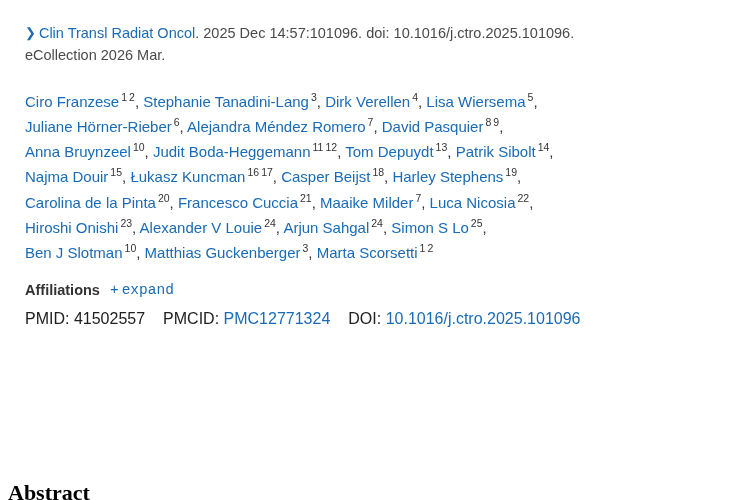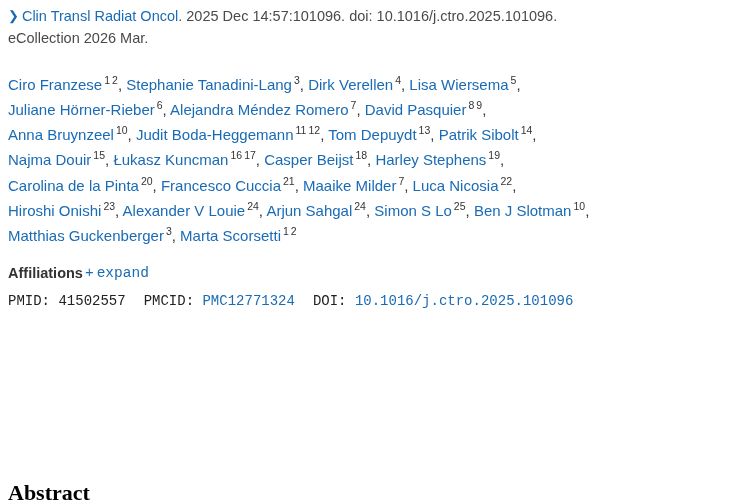--- a/index.html
+++ b/index.html
@@ -11,21 +11,21 @@
     height: 500px;
     background: #ffffff;
     font-family: "Liberation Sans", sans-serif;
     color: #212121;
     overflow: hidden;
   }
   .page {
     position: relative;
     width: 610px;
     height: 500px;
-    padding: 0;
+    padding: 17px;
     box-sizing: border-box;
   }
 
   
   .citation {
     padding: 6px 8px 0 8px;
     font-size: 14.5px;
     line-height: 1.5;
     color: #4a4a4a;
   }
@@ -74,40 +74,39 @@
   }
   .comma { color: #333333; }
 
   
   .affil-row {
     margin: 16px 8px 0 8px;
     font-size: 14.5px;
     color: #212121;
     display: flex;
     align-items: flex-start;
-    gap: 2px;
+    gap: 10px;
   }
   .affil-label { font-weight: 600; color: #333; }
   .expand-btn {
     color: #1a6bb5;
     background: none;
     border: none;
     padding: 0;
     font-size: 14.5px;
     font-family: Liberation Mono, monospace;
     cursor: pointer;
   }
   .plus { color: #1a6bb5; margin-right: 3px; }
 
   
   .ids {
     margin: 12px 8px 0 8px;
-    font-size: 14px;
+    font-size: 16px;
     color: #212121;
-    font-family: Liberation Mono, monospace;
   }
   .ids .id-block { margin-right: 18px; white-space: nowrap; }
   .ids a { color: #1a6bb5; text-decoration: none; }
 
   
   .abstract-head {
     position: absolute;
     left: 8px;
     bottom: -6px;
     font-family: "Liberation Serif", serif;

